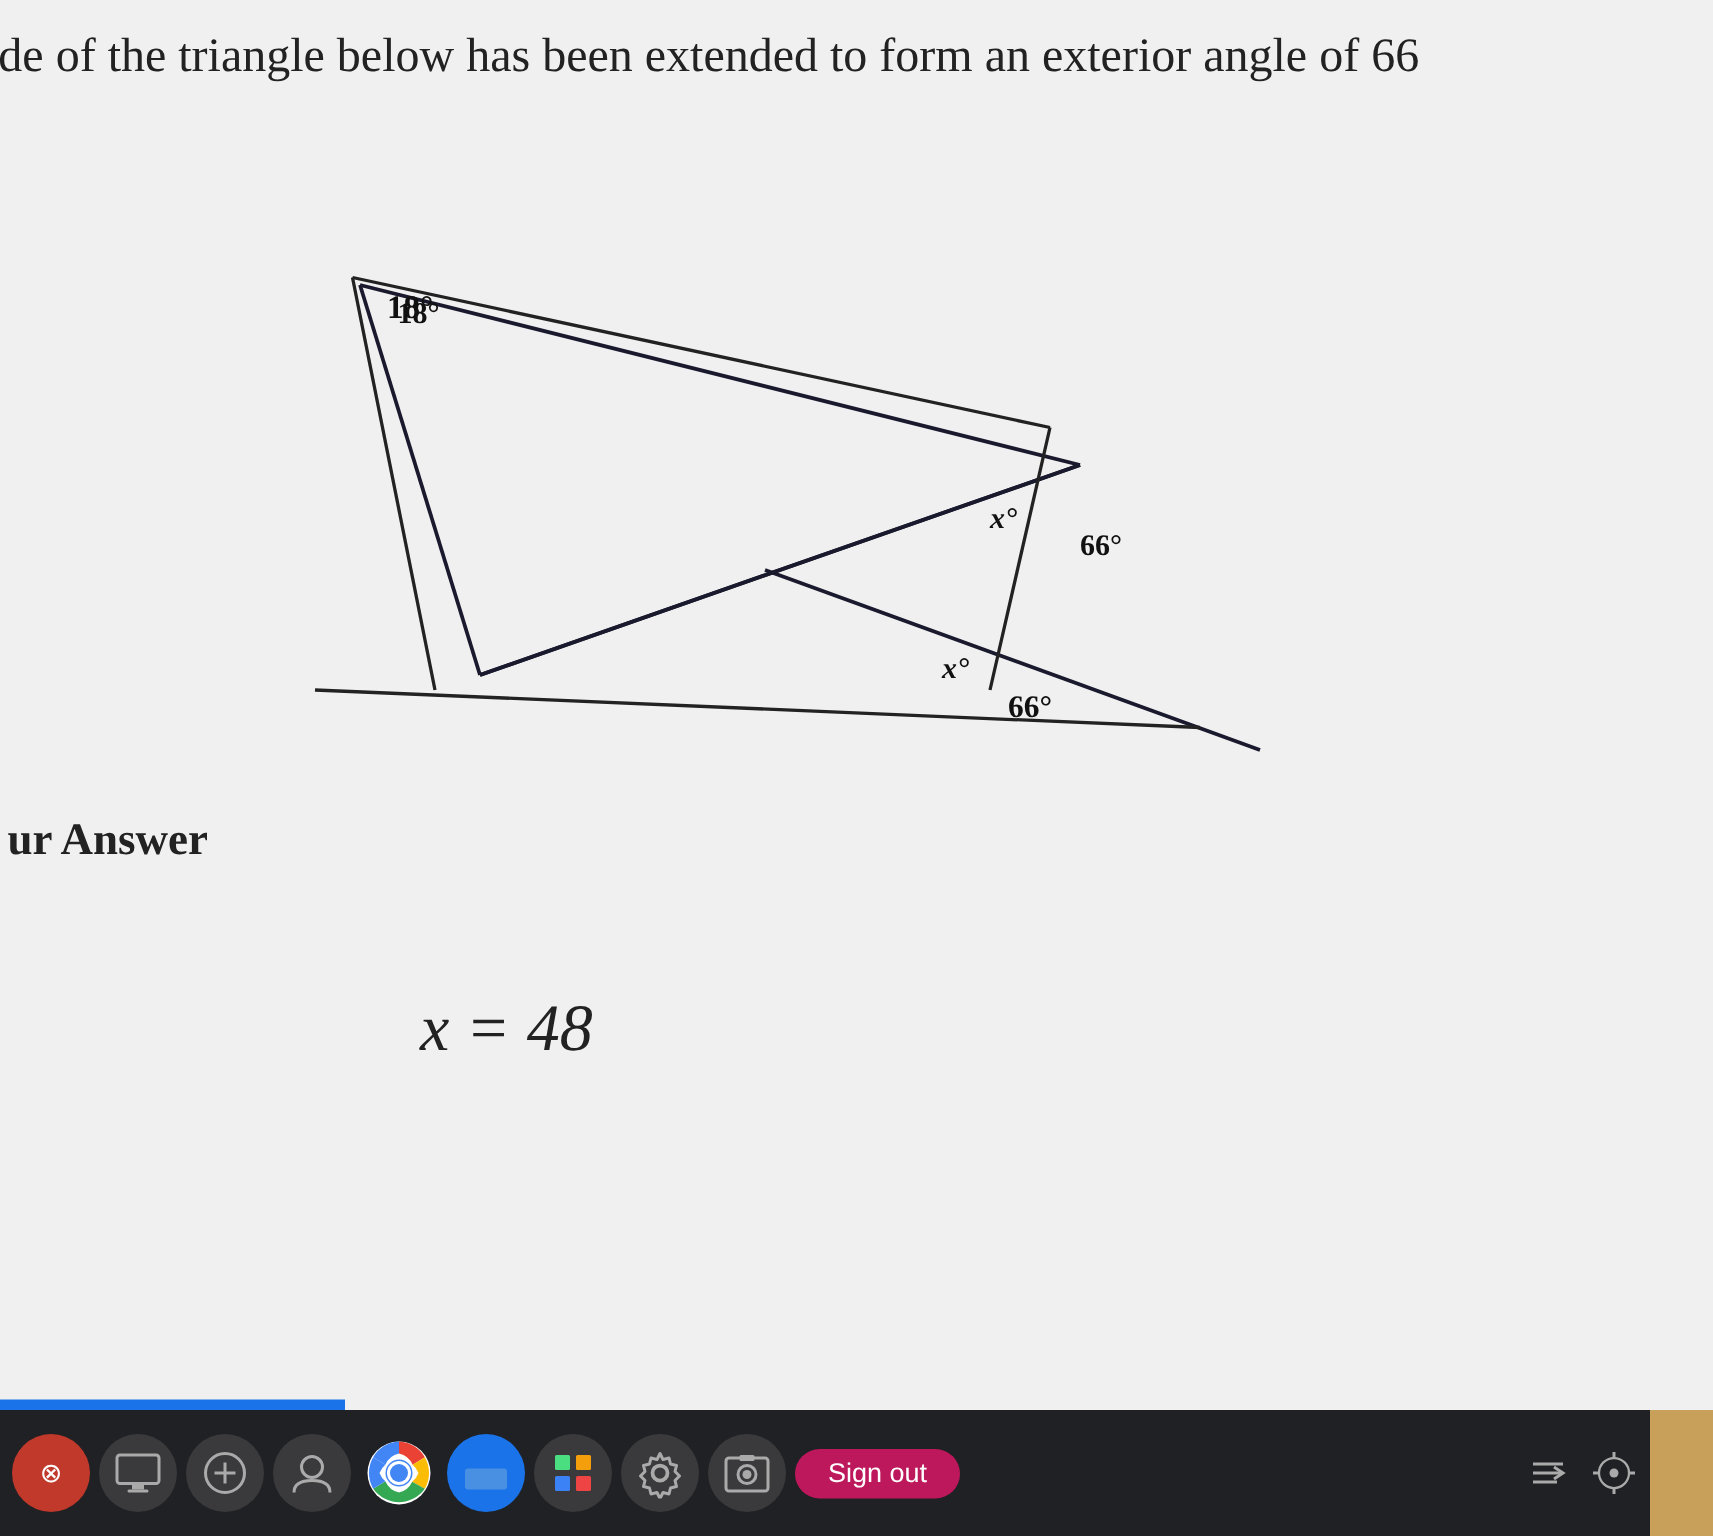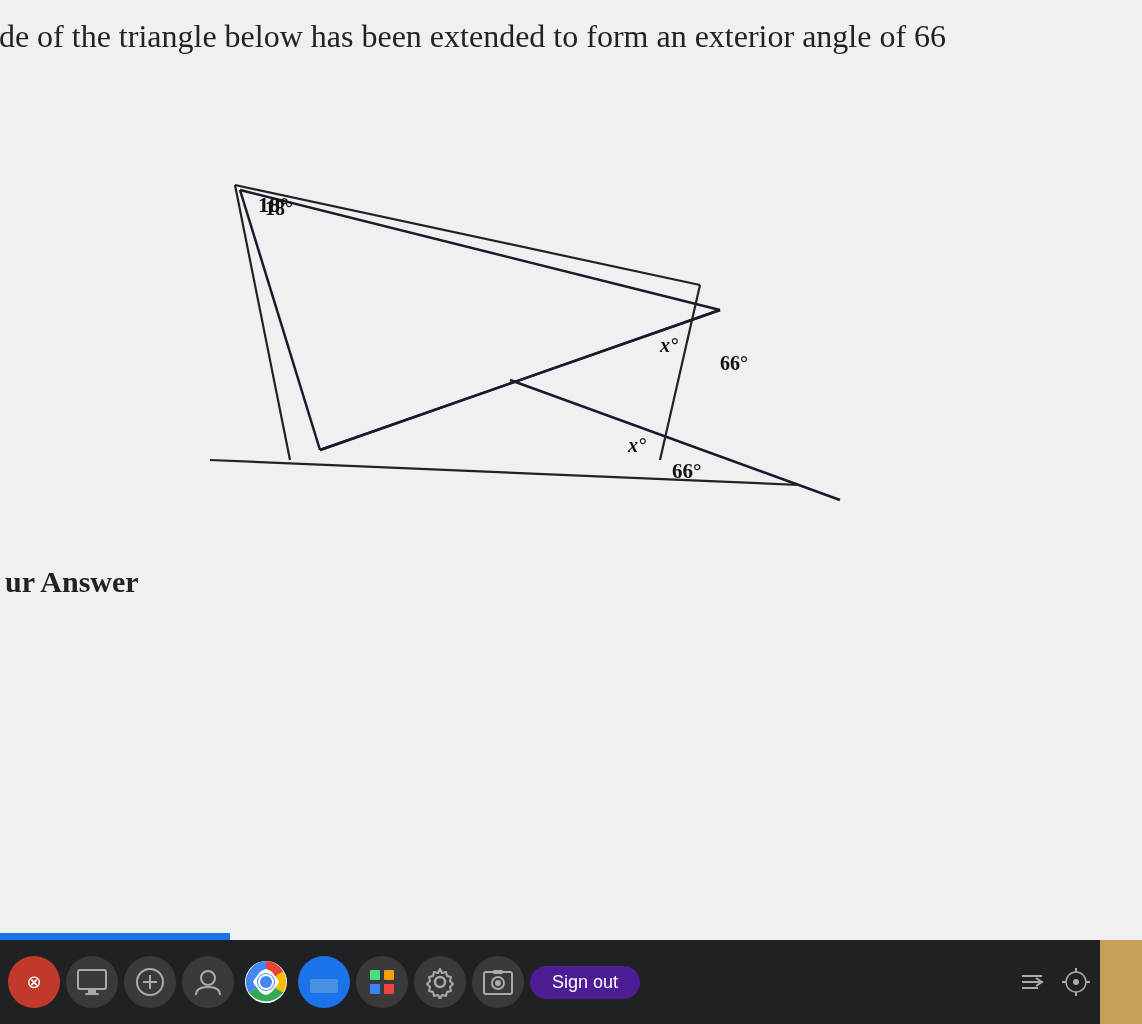--- a/index.html
+++ b/index.html
@@ -108,21 +108,21 @@
 
     .taskbar-icon.gear-icon {
       background: #3a3a3c;
     }
 
     .taskbar-icon.screenshot-icon {
       background: #3a3a3c;
     }
 
     .sign-out-btn {
-      background: #4c1d95;
+      background: #be185d;
       color: white;
       border: none;
       border-radius: 24px;
       padding: 6px 22px;
       font-size: 18px;
       font-weight: 500;
       cursor: pointer;
       white-space: nowrap;
       text-align: right;
     }
@@ -232,24 +232,27 @@
       <line x1="620" y1="195" x2="580" y2="370" stroke="#222" stroke-width="2.2"></line>
 
       <text x="178" y="122" font-family="Georgia, serif" font-size="22" fill="#111">18°</text>
 
       <text x="548" y="362" font-family="Georgia, serif" font-size="20" fill="#111" font-style="italic">x°</text>
 
       <text x="592" y="388" font-family="Georgia, serif" font-size="21" fill="#111">66°</text>
     </svg>
   </div>
 
-  <div style="position:absolute; top:565px; left:5px;text-align:right;">
+  <div style="position:absolute; top:543px; left:5px;text-align:right;">
     <span style="font-size:30px; font-weight:bold; color:#222; font-family:Georgia,serif;">ur Answer</span>
   </div>
 
+  <div style="position:absolute; top:660px; left:280px;">
+    <span style="font-size:44px; color:#222; font-family:Georgia,serif; font-style:italic;">x = 48</span>
+  </div>
 
   <div class="blue-bar"></div>
 
 </div>
 
 <div class="taskbar">
 
   <div class="taskbar-icon red-icon">
     <svg width="28" height="28" viewBox="0 0 28 28">
       <circle cx="14" cy="14" r="13" fill="#c0392b"></circle>

